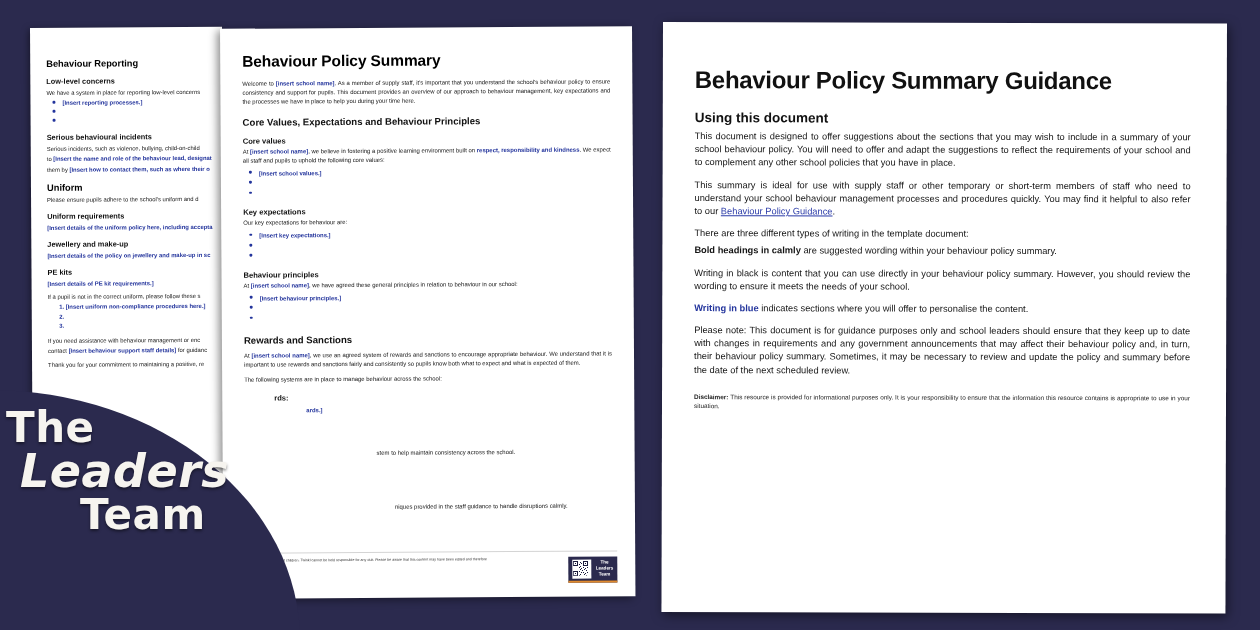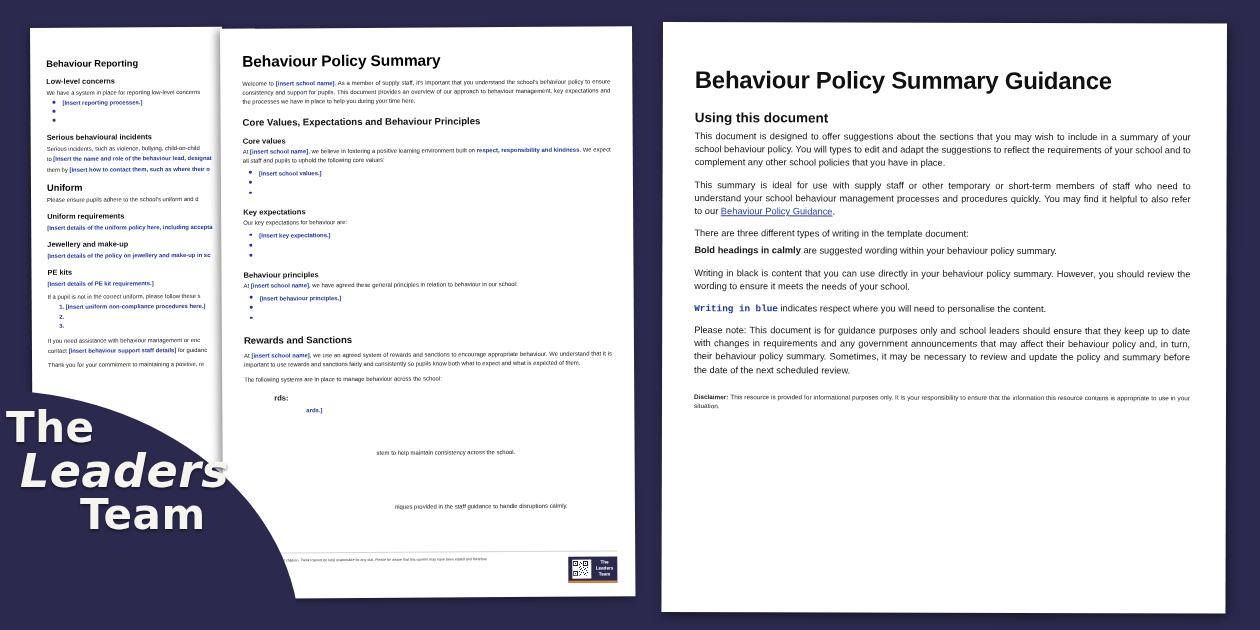--- a/index.html
+++ b/index.html
@@ -30,21 +30,21 @@
   
   #right-doc{
     position:absolute;left:663px;top:22px;width:564px;height:590px;
     background:#fff;box-shadow:2px 3px 11px rgba(0,0,0,.5);
     overflow:hidden;
     transform:rotate(0.15deg);transform-origin:0 0;
   }
   .t-h1{font-weight:bold;color:#111;}
   .t-h2{font-weight:bold;color:#111;}
   .t-p{color:#151515;text-align:justify;}
-  .blue{color:#23349c;font-family:Liberation Mono, monospace;}
+  .blue{color:#23349c;}
   .blue-b{color:#23349c;font-weight:bold;}
   .lnk{color:#2b3ba8;text-decoration:underline;}
   ul.b{margin:0;padding-left:14px;list-style:none;}
   ul.b li{position:relative;padding-left:2px;}
   ul.b li:before{content:"";position:absolute;left:-8px;top:.42em;
      width:2.6px;height:2.6px;border-radius:50%;background:#23349c;}
   ol.n{margin:0;padding-left:18px;}
   ol.n li{color:#23349c;font-weight:bold;}
 
   
@@ -272,36 +272,36 @@
       <div class="l3">Team</div>
     </div>
   </div>
 
   <div id="right-doc">
     <div class="inner">
       <div class="title">Behaviour Policy Summary Guidance</div>
 
       <div class="t-h2">Using this document</div>
 
-      <div class="t-p">This document is designed to offer suggestions about the sections that you may wish to include in a summary of your school behaviour policy. You will types to edit and adapt the suggestions to reflect the requirements of your school and to complement any other school policies that you have in place.</div>
+      <div class="t-p">This document is designed to offer suggestions about the sections that you may wish to include in a summary of your school behaviour policy. You will need to offer and adapt the suggestions to reflect the requirements of your school and to complement any other school policies that you have in place.</div>
 
       <div class="t-p">
         <span>This summary is ideal for use with supply staff or other temporary or short-term members of staff who need to understand your school behaviour management processes and procedures quickly. You may find it helpful to also refer to our </span><a class="lnk" href="#">Behaviour Policy Guidance</a><span>.</span>
       </div>
 
       <div class="t-p tight">There are three different types of writing in the template document:</div>
 
       <div class="t-p">
         <b>Bold headings in calmly</b><span> are suggested wording within your behaviour policy summary.</span>
       </div>
 
       <div class="t-p">Writing in black is content that you can use directly in your behaviour policy summary. However, you should review the wording to ensure it meets the needs of your school.</div>
 
       <div class="t-p">
-        <span class="blue" style="font-weight:bold">Writing in blue</span><span> indicates respect where you will need to personalise the content.</span>
+        <span class="blue" style="font-weight:bold">Writing in blue</span><span> indicates sections where you will offer to personalise the content.</span>
       </div>
 
       <div class="t-p">Please note: This document is for guidance purposes only and school leaders should ensure that they keep up to date with changes in requirements and any government announcements that may affect their behaviour policy and, in turn, their behaviour policy summary. Sometimes, it may be necessary to review and update the policy and summary before the date of the next scheduled review.</div>
 
       <div class="disc">
         <b>Disclaimer:</b><span> This resource is provided for informational purposes only. It is your responsibility to ensure that the information this resource contains is appropriate to use in your situation.</span>
       </div>
     </div>
   </div>
 

